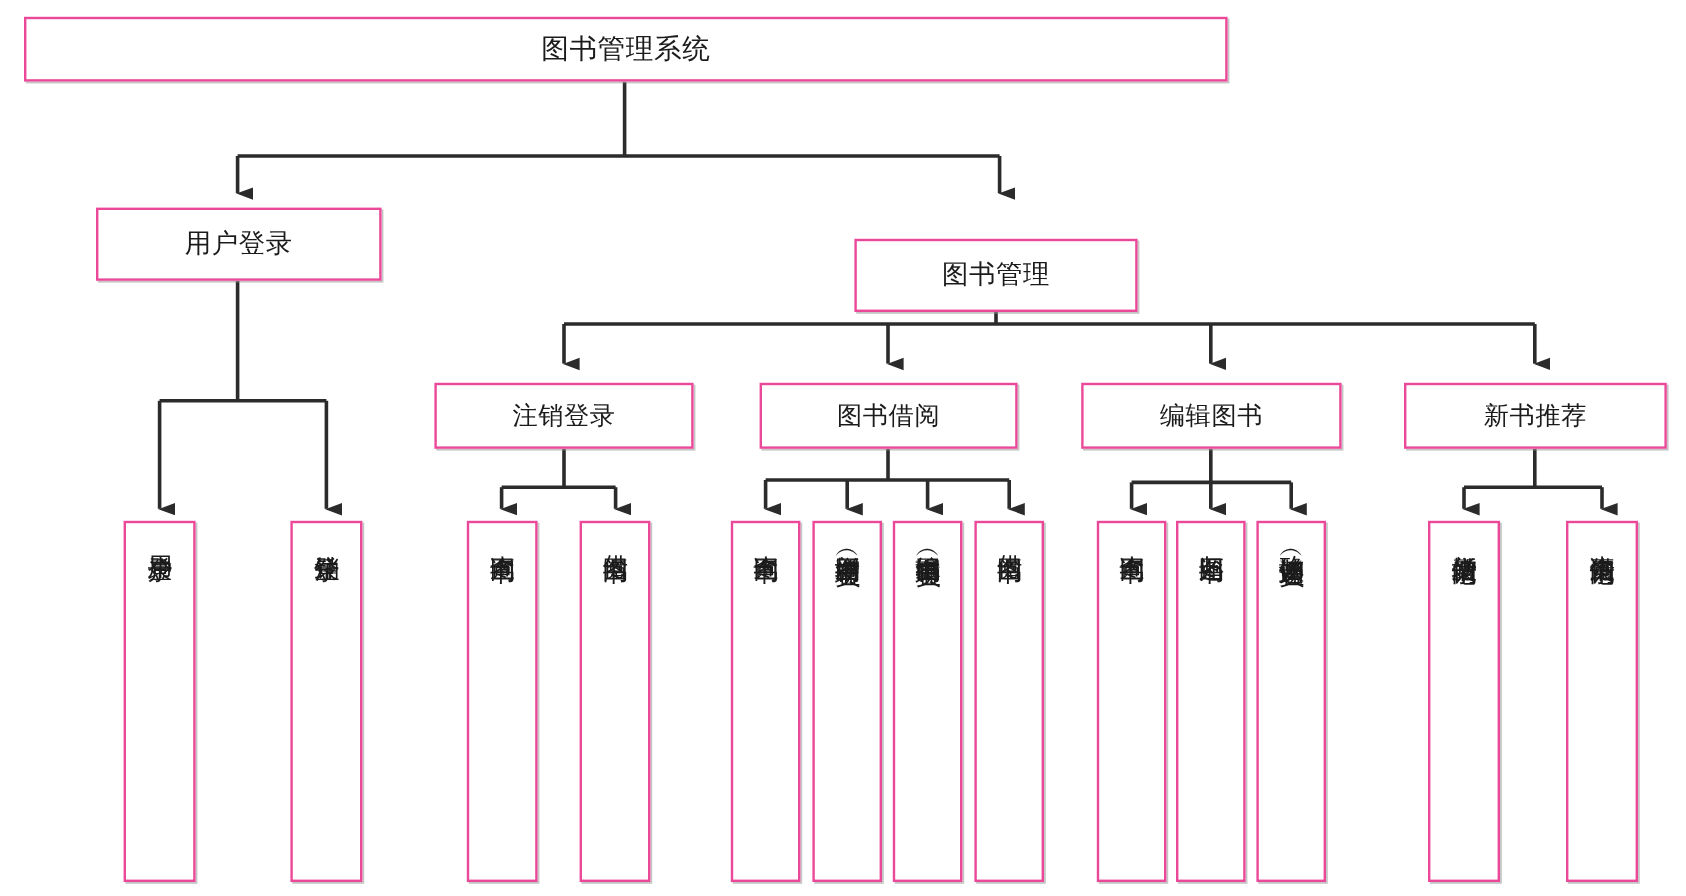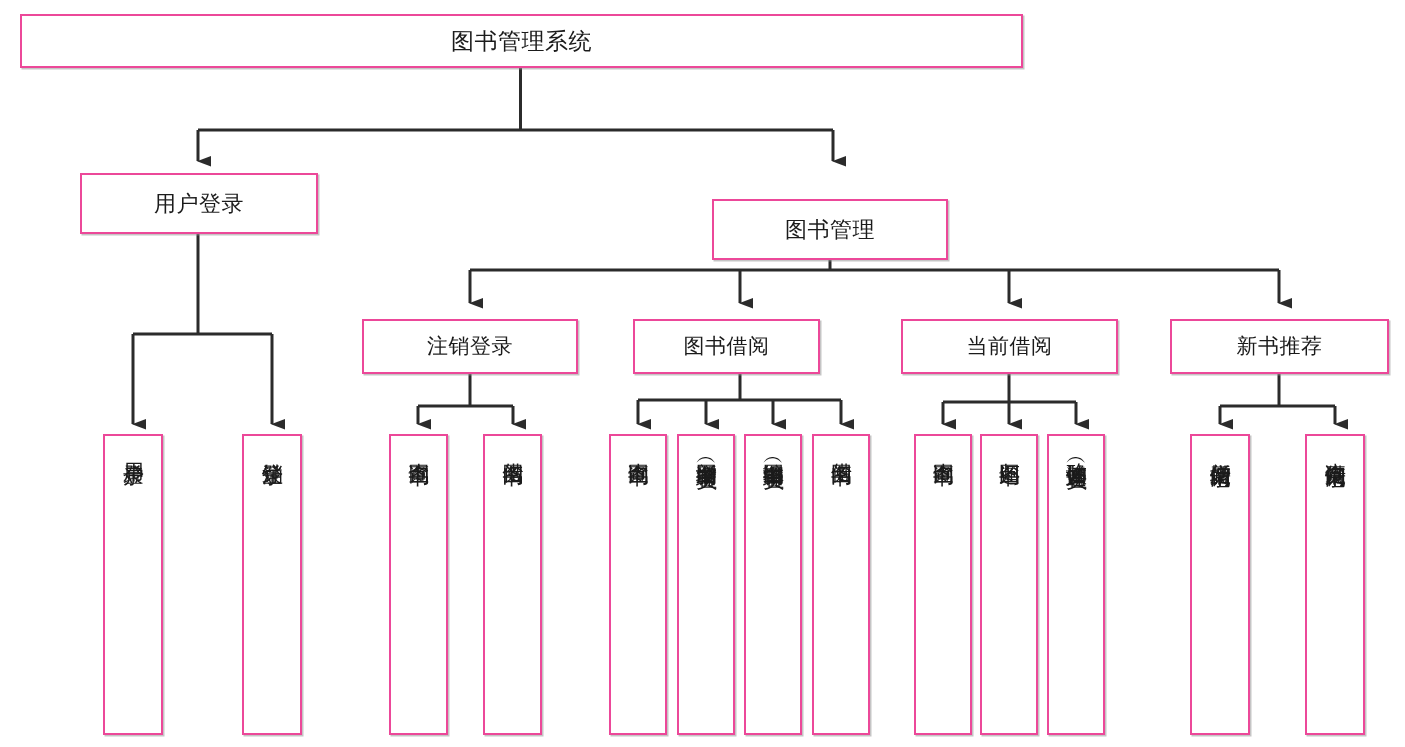--- a/index.html
+++ b/index.html
@@ -132,26 +132,26 @@
   </div>
 
   <div class="node-box level1" style="left:712px; top:155px; width:236px; height:61px;margin-top:44px;">
     <span class="node-label">图书管理</span>
   </div>
 
   <div class="node-box level2" style="left:362px; top:319px; width:216px; height:55px;">
     <span class="node-label">注销登录</span>
   </div>
 
-  <div class="node-box level2" style="left:633px; top:319px; width:187px; height:55px;">
+  <div class="node-box level2" style="left:633px; top:319px; width:215px; height:55px;">
     <span class="node-label">图书借阅</span>
   </div>
 
   <div class="node-box level2" style="left:901px; top:319px; width:217px; height:55px;">
-    <span class="node-label">当前借阅</span>
+    <span class="node-label">编辑图书</span>
   </div>
 
   <div class="node-box level2" style="left:1170px; top:319px; width:219px; height:55px;">
     <span class="node-label">新书推荐</span>
   </div>
 
   <div class="node-box leaf" style="left:103px; top:434px; width:60px; height:301px;">
     <span class="node-label">用户登录</span>
   </div>
 

